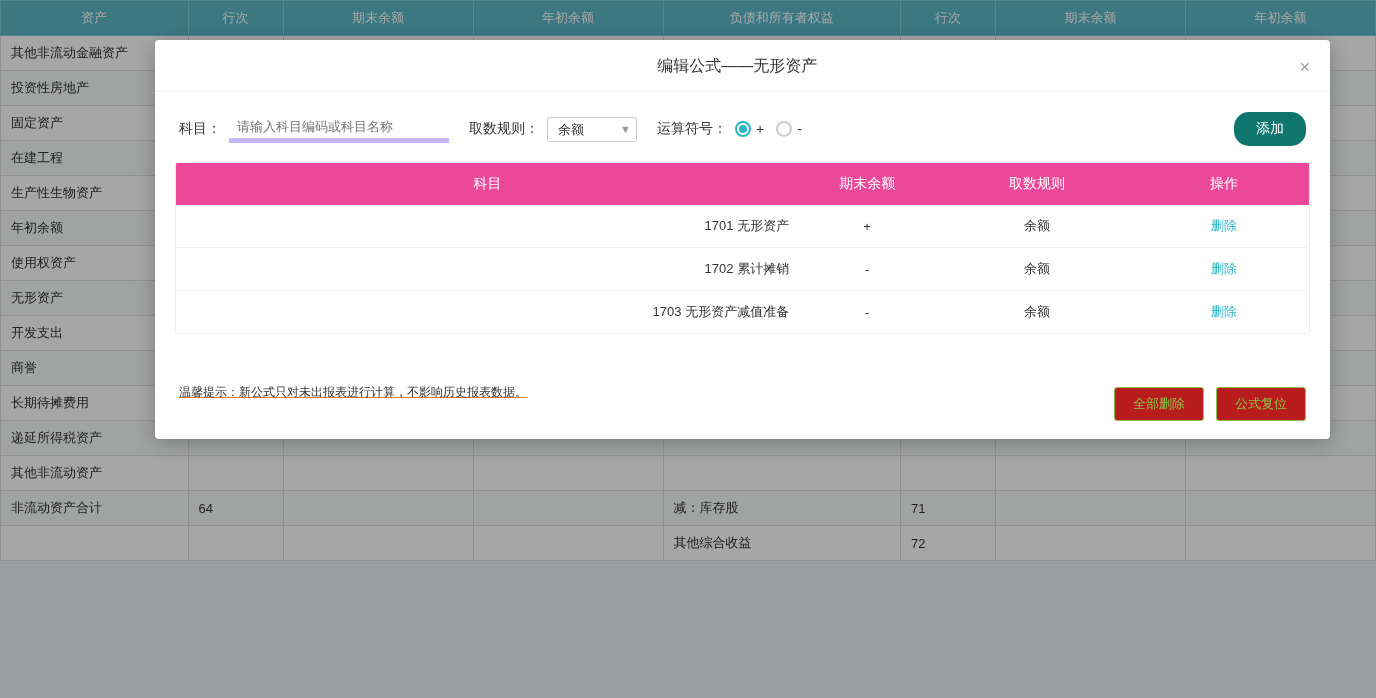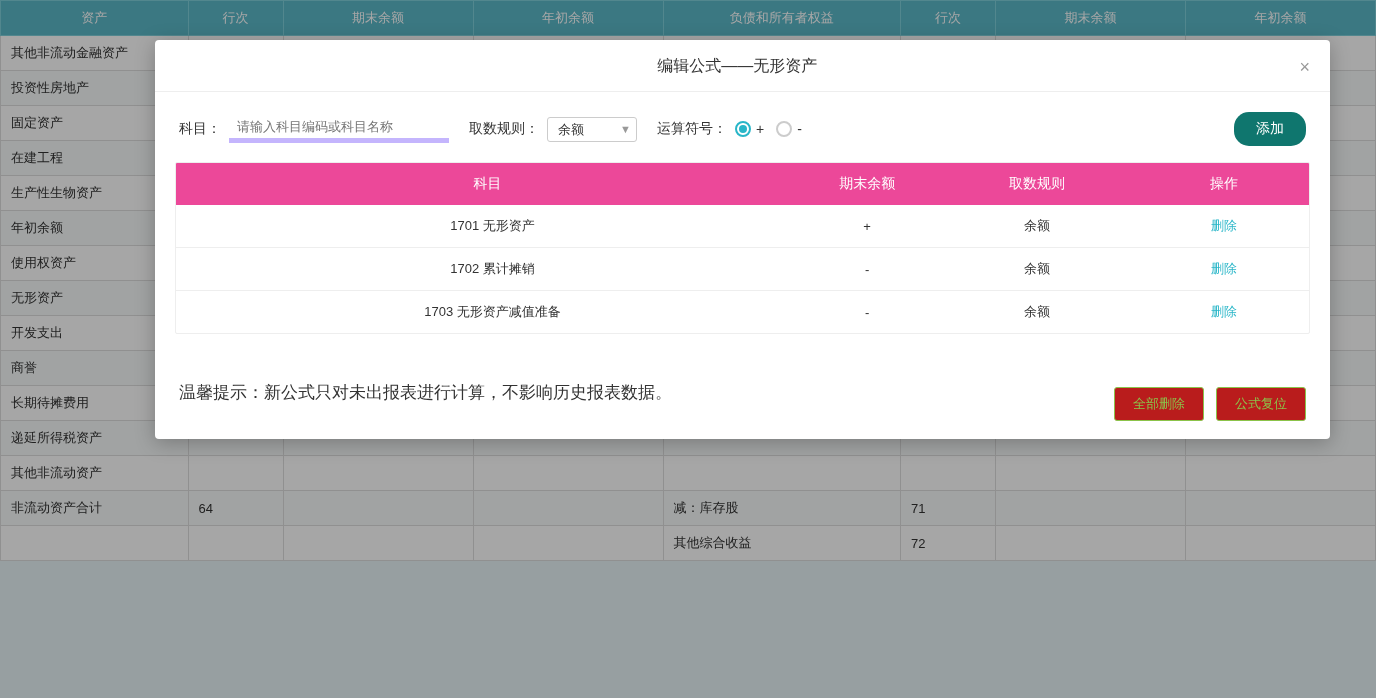--- a/index.html
+++ b/index.html
@@ -48,30 +48,30 @@
     .radio-label { color: #333; font-size: 14px; }
 
     .btn-add { background: #0f766e; color: #fff; border: none; border-radius: 15px; padding: 8px 22px; font-size: 14px; cursor: pointer; white-space: nowrap; margin-left: auto; }
 
     
     .data-table-wrap { margin: 0 20px 16px 20px; border: 1px solid #eee; border-radius: 2px; overflow: hidden; }
     .data-table { width: 100%; border-collapse: collapse; }
     .data-table thead tr th { background: #ec4899; color: #fff; padding: 12px 10px; text-align: center; font-weight: normal; font-size: 14px; }
     .data-table tbody tr td { padding: 12px 10px; text-align: center; border-bottom: 1px solid #eee; font-size: 13px; color: #333; }
     .data-table tbody tr:last-child td { border-bottom: none; }
-    .data-table tbody tr td:first-child { text-align: center; padding-left: 20px; }
+    .data-table tbody tr td:first-child { text-align: right; padding-left: 20px; }
     .col-subject { width: 55%; }
     .col-op { width: 12%; }
     .col-rule { width: 18%; }
     .col-action { width: 15%; }
     .delete-link { color: #29b6c8; cursor: pointer; text-decoration: none; }
 
     
     .dialog-footer { display: flex; align-items: center; justify-content: space-between; padding: 14px 24px 18px 24px; }
-    .footer-hint { color: #e67e22; font-size: 17px; }
+    .footer-hint { color: #e67e22; font-size: 12px; text-decoration: underline; }
     .footer-hint span { color: #333; }
     .footer-btns { display: flex; gap: 12px; }
     .btn-outline { border: 1px solid #8bc34a; color: #8bc34a; background: #b91c1c; border-radius: 3px; padding: 7px 18px; font-size: 13px; cursor: pointer; margin-top: 23px; }
   </style>
 </head>
 <body>
 
 <div class="bg-table-wrap">
   <table class="bg-table">
     <thead>

